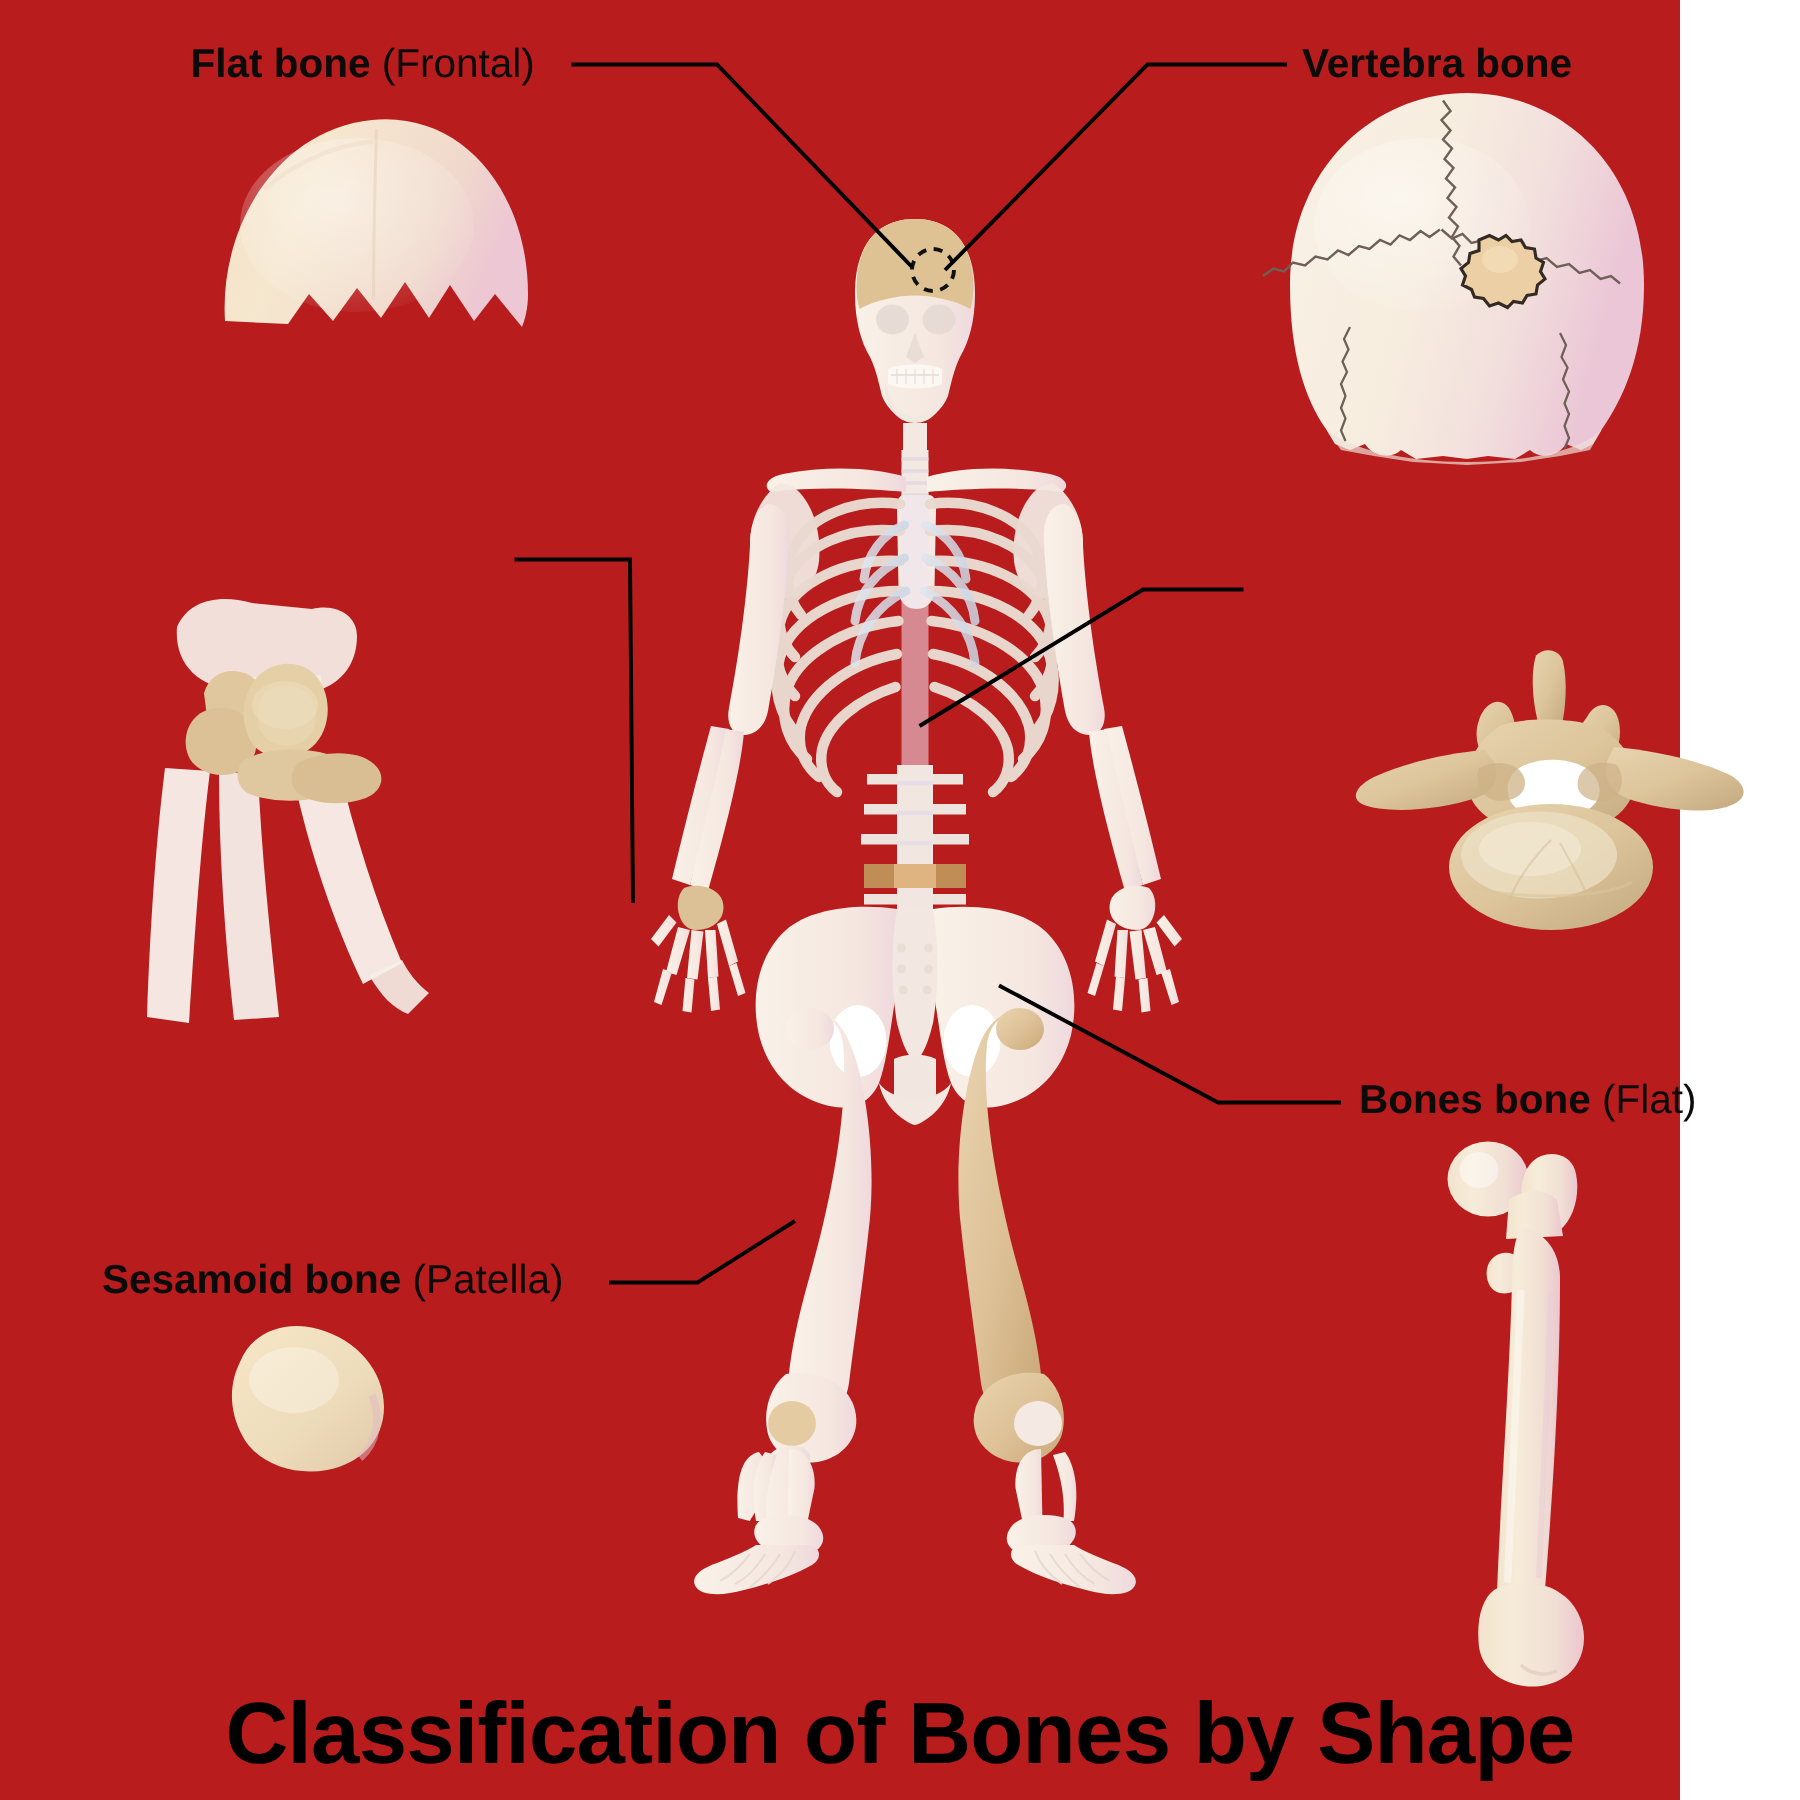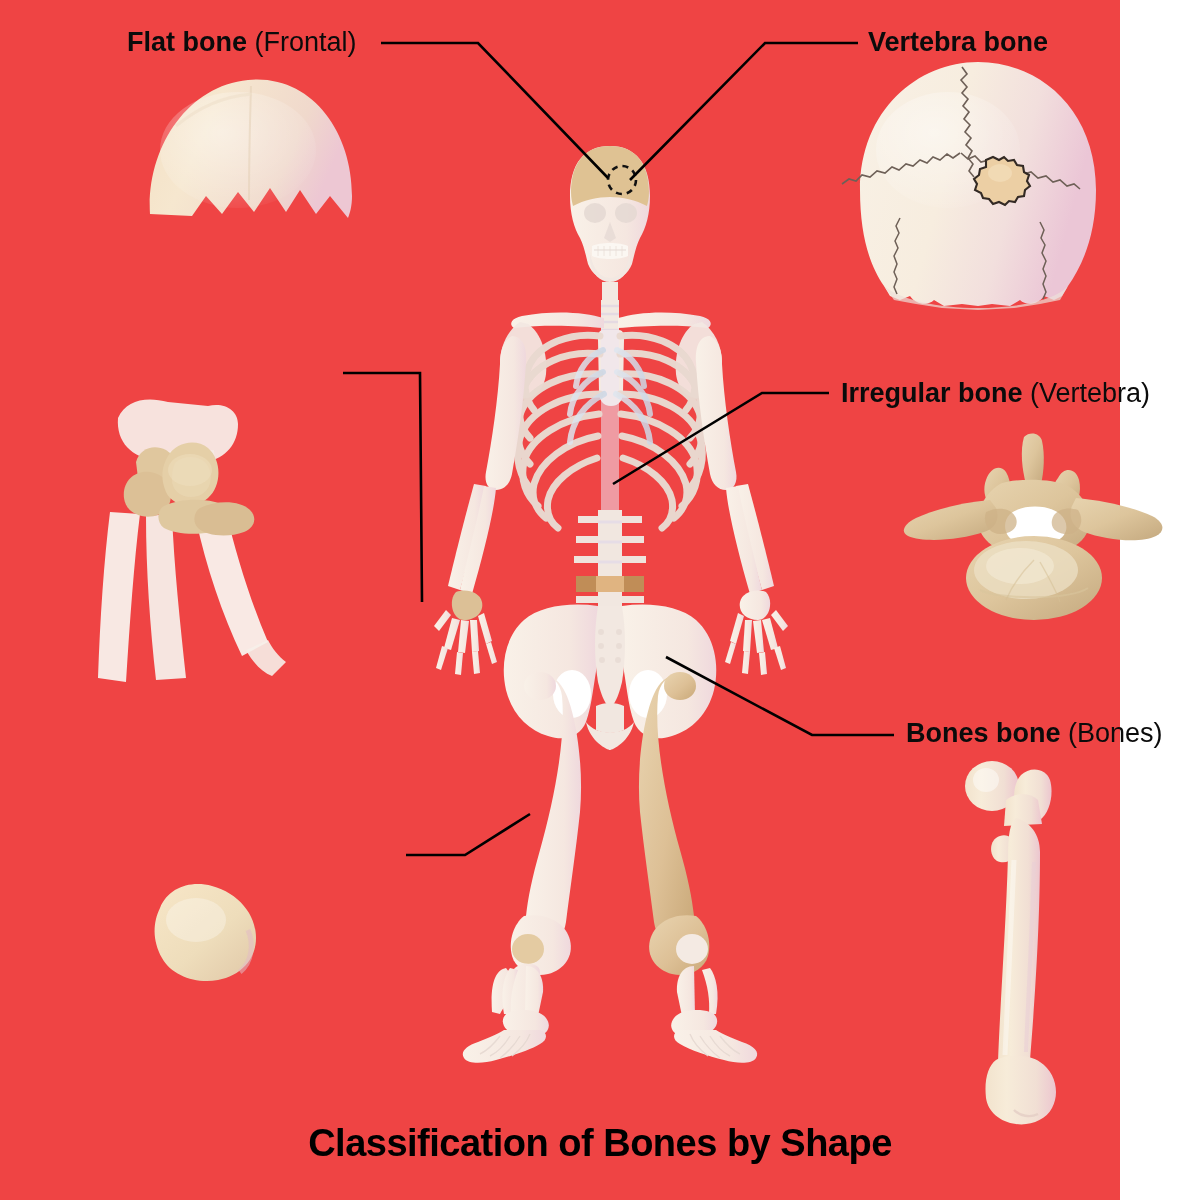--- a/index.html
+++ b/index.html
@@ -10,21 +10,21 @@
   body {
     width: 1200px;
     height: 1200px;
     font-family: "Liberation Sans", sans-serif;
     overflow: hidden;
   }
   #figure {
     position: relative;
     width: 1120px;
     height: 1200px;
-    background: #ef4444;
+    background: #b91c1c;
   }
   .label {
     position: absolute;
     font-family: "Liberation Sans", sans-serif;
     font-size: 27px;
     color: #0b0b0b;
     white-space: nowrap;
     line-height: 1;
   }
   .label .bold {
@@ -41,21 +41,21 @@
   #label-sesamoid    { left: 68px;  top: 840px; }
 
   #title {
     position: absolute;
     left: 0;
     top: 1122px;
     width: 1200px;
     text-align: center;
     font-family: "Liberation Sans", sans-serif;
     font-weight: bold;
-    font-size: 38px;
+    font-size: 58px;
     letter-spacing: -0.5px;
     color: #000000;
   }
 
   #leaders, #art {
     position: absolute;
     left: 0;
     top: 0;
     width: 1200px;
     height: 1200px;
@@ -570,26 +570,26 @@
   <div class="label" id="label-flat">
     <span class="bold">Flat bone</span>
     <span class="paren">(Frontal)</span>
   </div>
 
   <div class="label" id="label-sutural">
     <span class="bold">Vertebra bone</span>
   </div>
 
 
-  <div class="label" id="label-irregular">
-    <span class="bold">Irregular bone</span>
-    <span class="paren">(Vertebra)</span>
-  </div>
 
   <div class="label" id="label-long">
     <span class="bold">Bones bone</span>
-    <span class="paren">(Bones)</span>
+    <span class="paren">(Flat)</span>
   </div>
 
+  <div class="label" id="label-sesamoid">
+    <span class="bold">Sesamoid bone</span>
+    <span class="paren">(Patella)</span>
+  </div>
 
   <div id="title">Classification of Bones by Shape</div>
 
 </div>
 
 </body></html>

